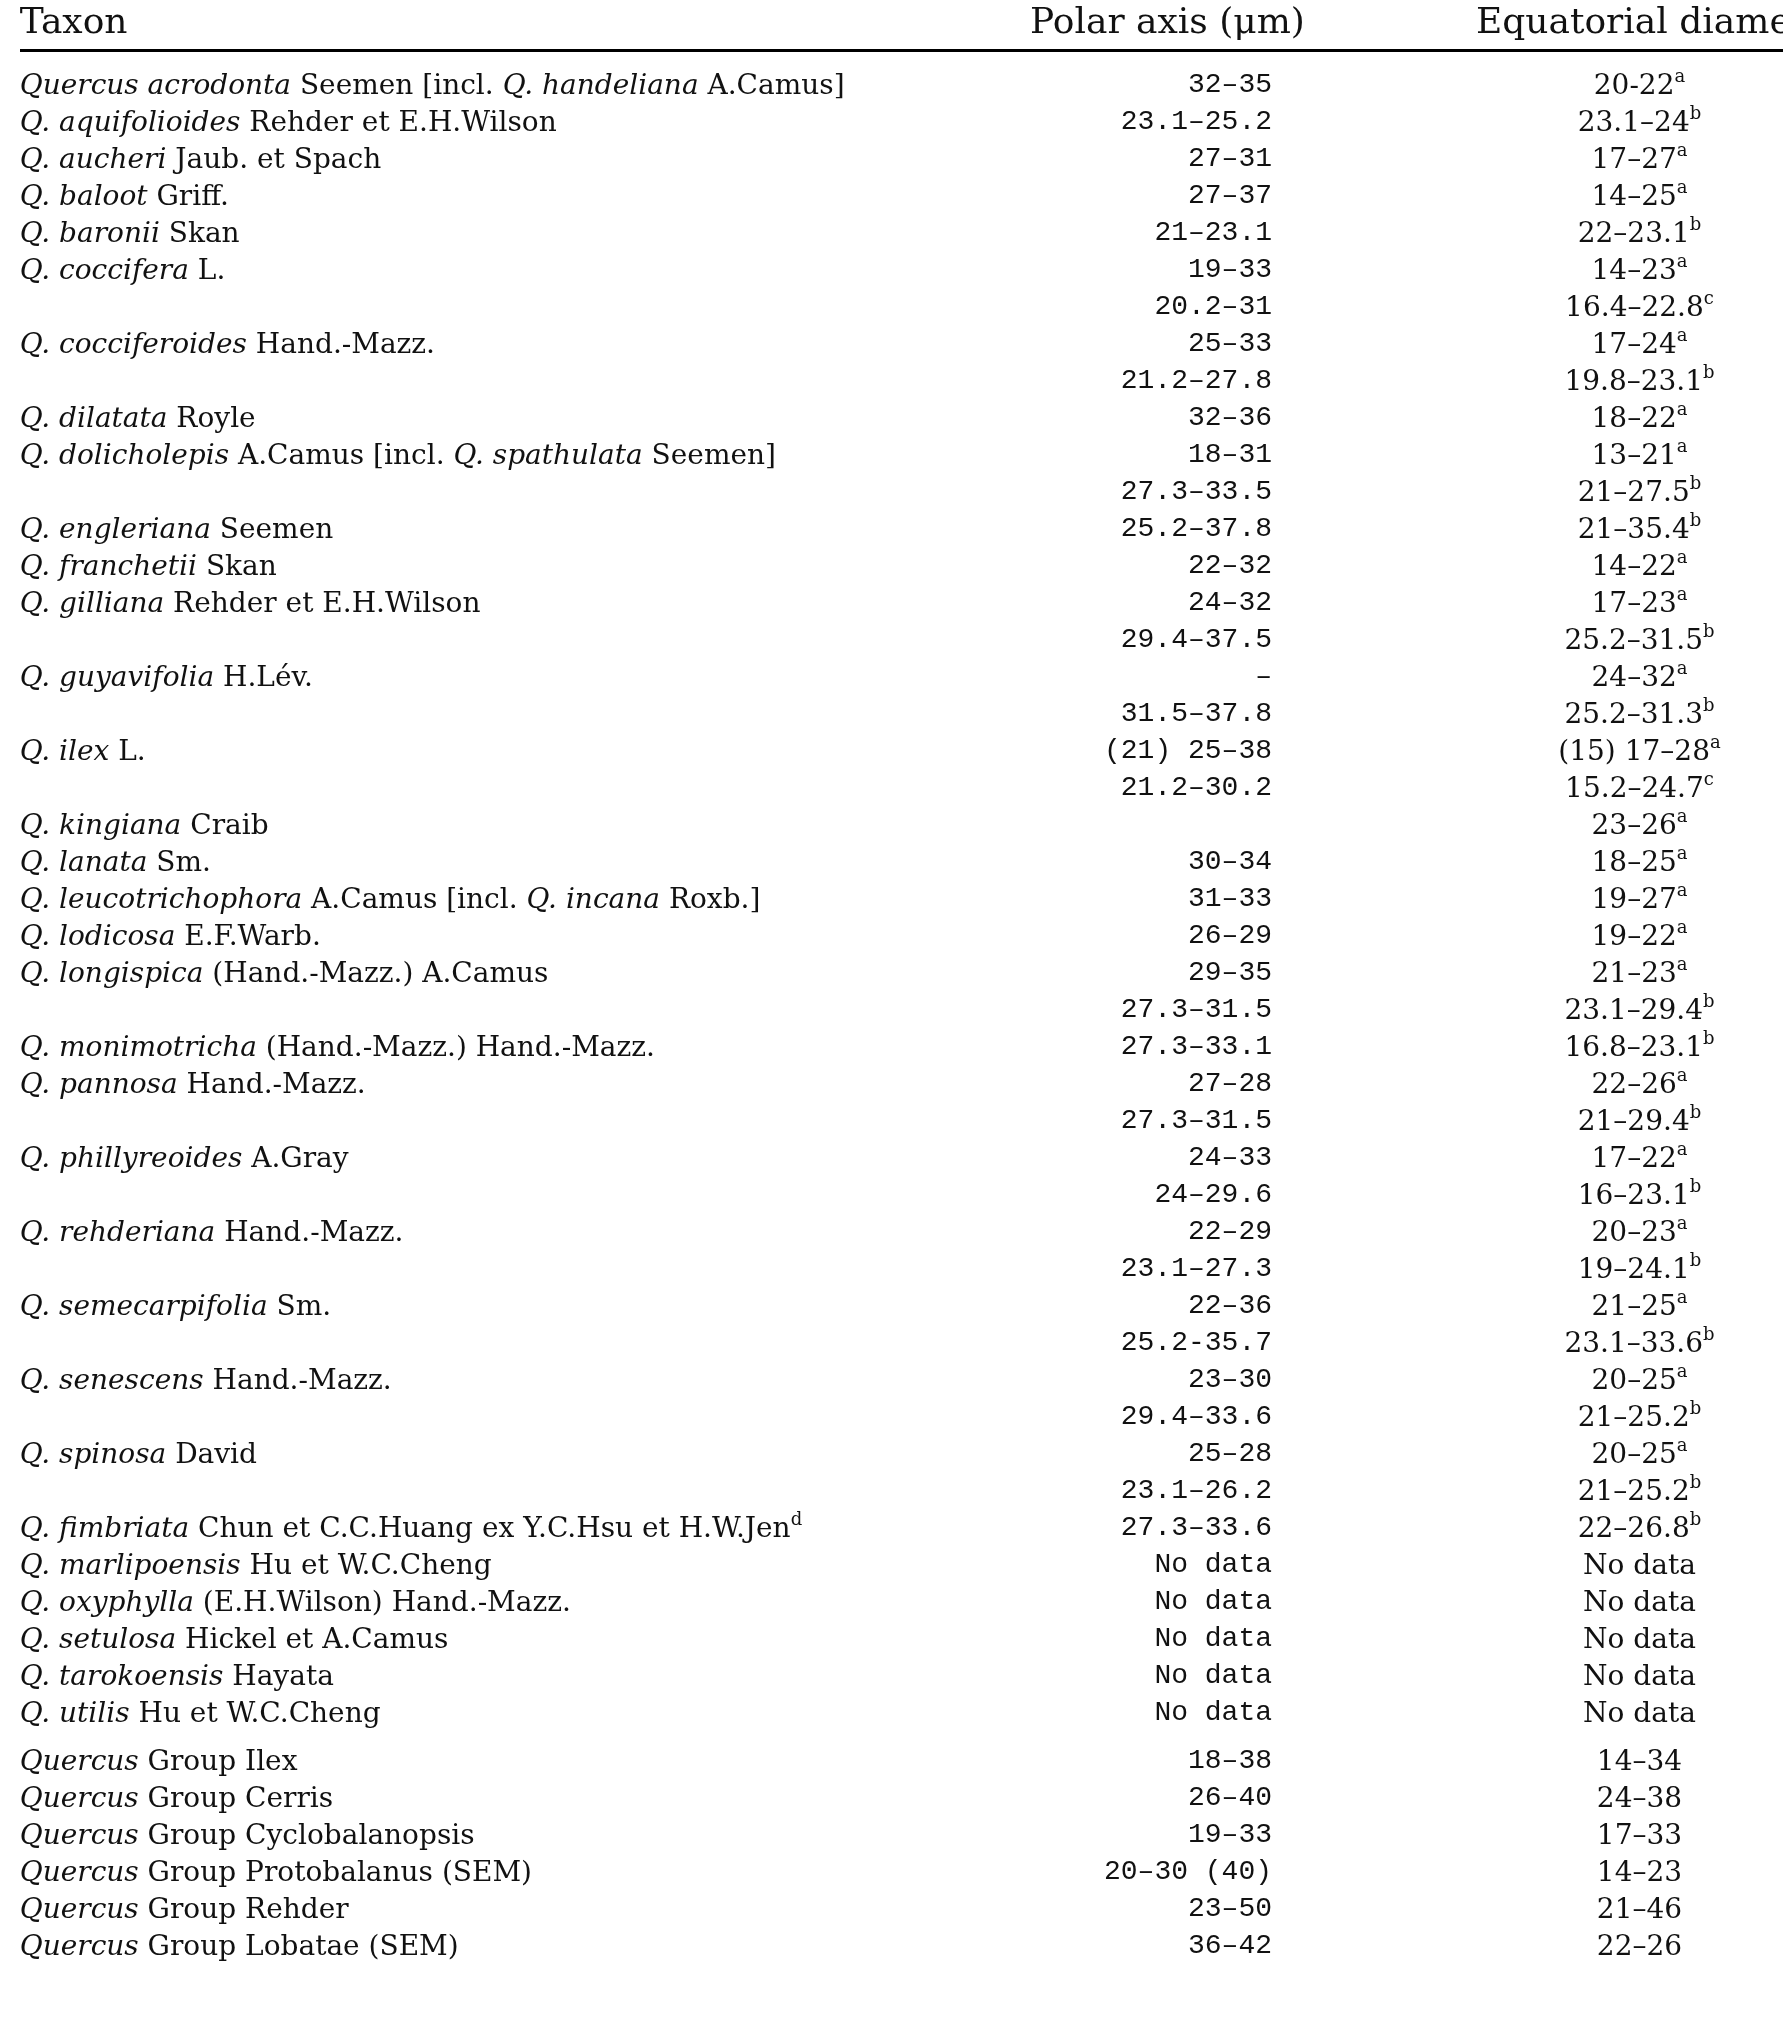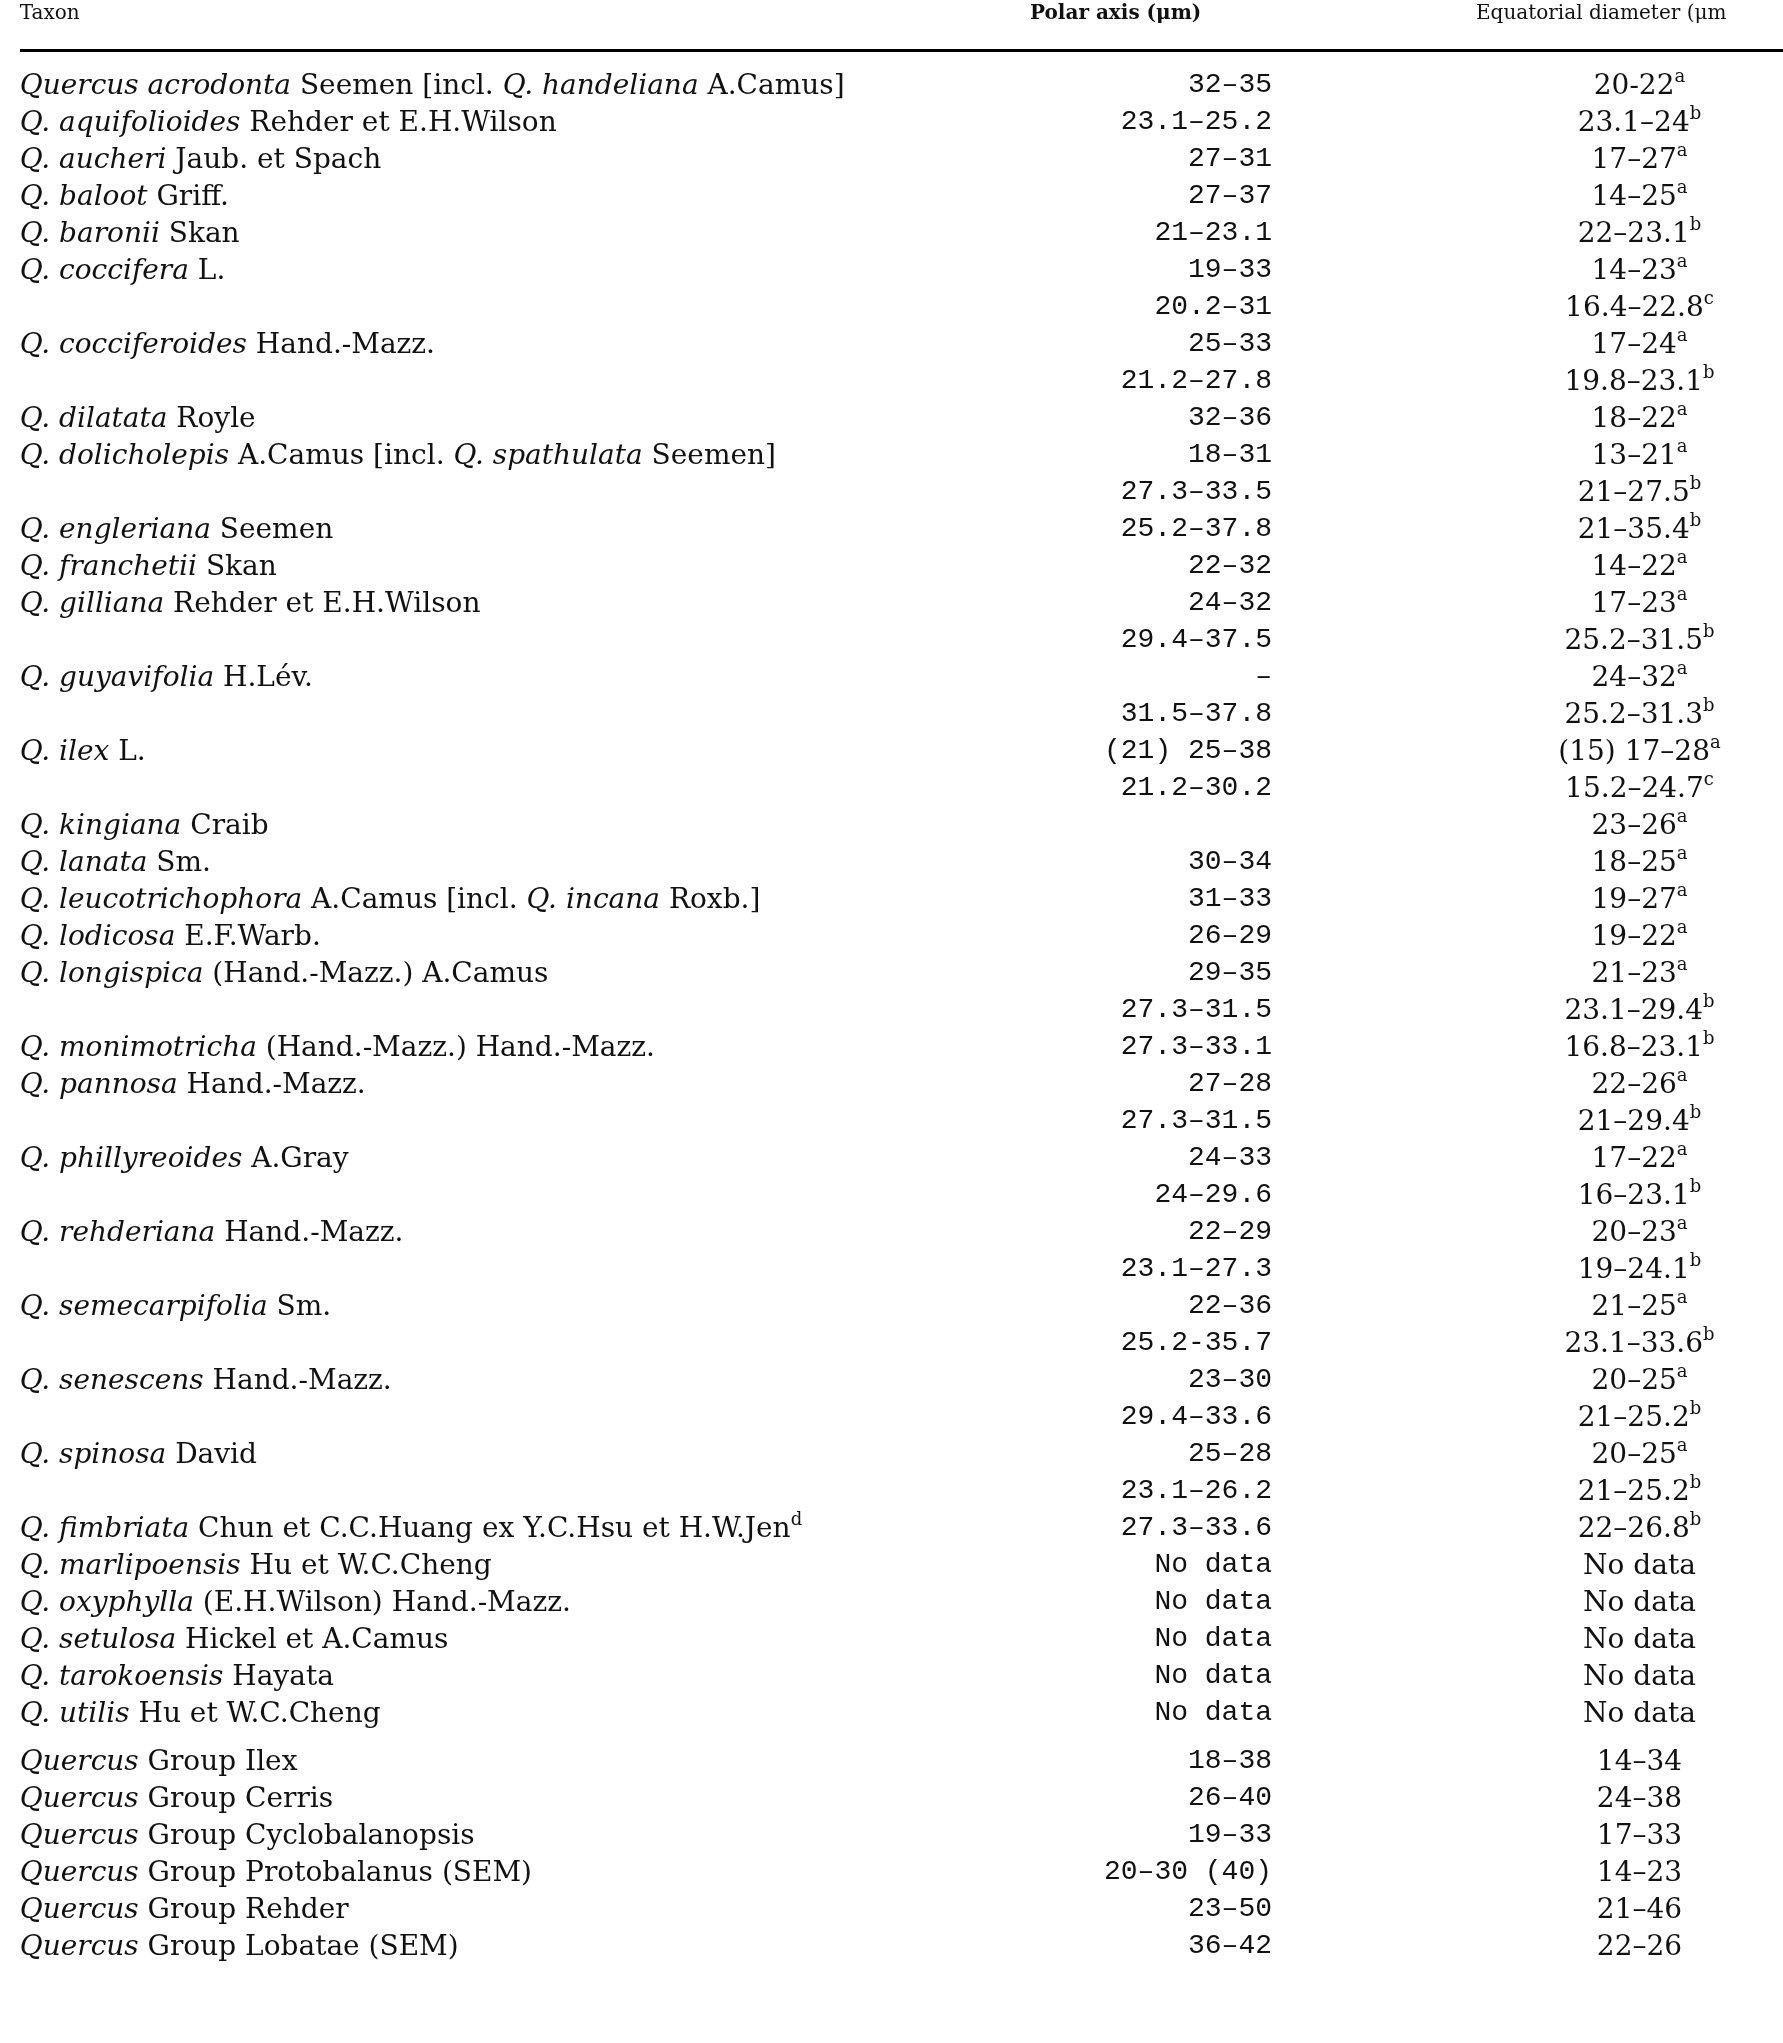--- a/index.html
+++ b/index.html
@@ -1,21 +1,21 @@
 <!DOCTYPE html>
 <html style="font-size:14.3px"><head>
 <meta charset="utf-8">
 <style>
   html, body { margin:0; padding:0; background:#ffffff; }
   body { width:1783px; height:2044px; overflow:hidden; position:relative;
          font-family:"DejaVu Serif","Liberation Serif",serif; color:#111; }
-  .hdr { position:absolute; top:0; left:0; width:1783px; height:39px; font-size:20px; }
+  .hdr { position:absolute; top:0; left:0; width:1783px; height:39px; font-size:36px; }
   .hdr span { position:absolute; top:0; white-space:nowrap; }
   .h-taxon { left:19.7px; }
-  .h-polar { left:1030px;font-weight:bold; }
+  .h-polar { left:1030px; }
   .h-eq { left:1476px; }
   .rule { position:absolute; left:19.7px; top:49px; width:1763px; height:2.7px; background:#000; }
   .rows { position:absolute; left:0; top:66px; width:1780px; }
   .row { position:relative; height:37px; font-size:28px; line-height:37px; white-space:nowrap; }
   .row.gap { margin-top:10.7px;padding-left:20px; }
   .c-taxon { position:absolute; left:19.7px; top:0; }
   .c-polar { position:absolute; left:985px; width:287px; text-align:right; top:0;font-family:Liberation Mono, monospace; }
   .c-eq { position:absolute; left:1496px; width:287px; text-align:center; top:0; }
   .it { font-style:italic; }
   sup { font-size:18px; line-height:0; position:relative; top:-1.8px; }

